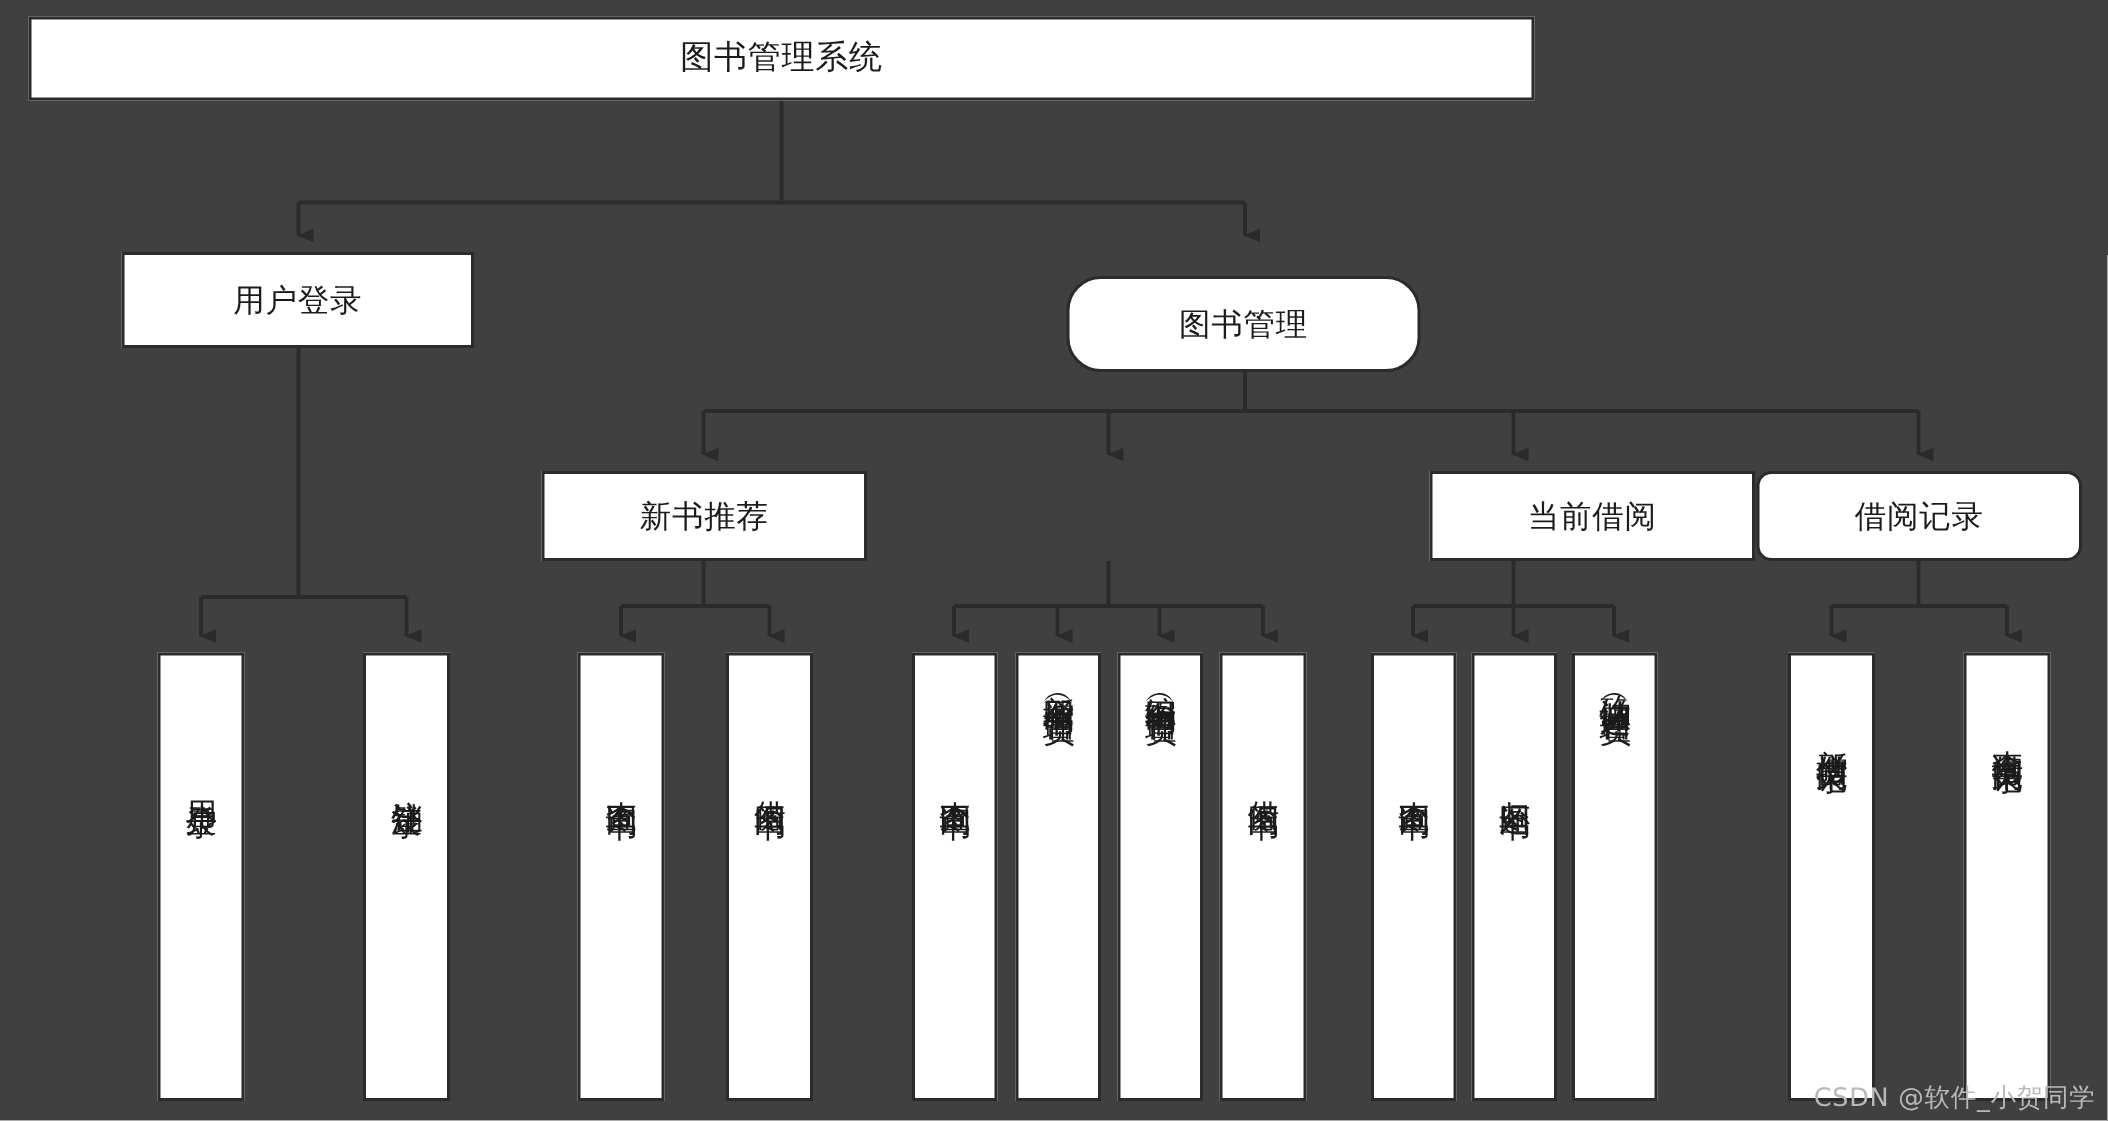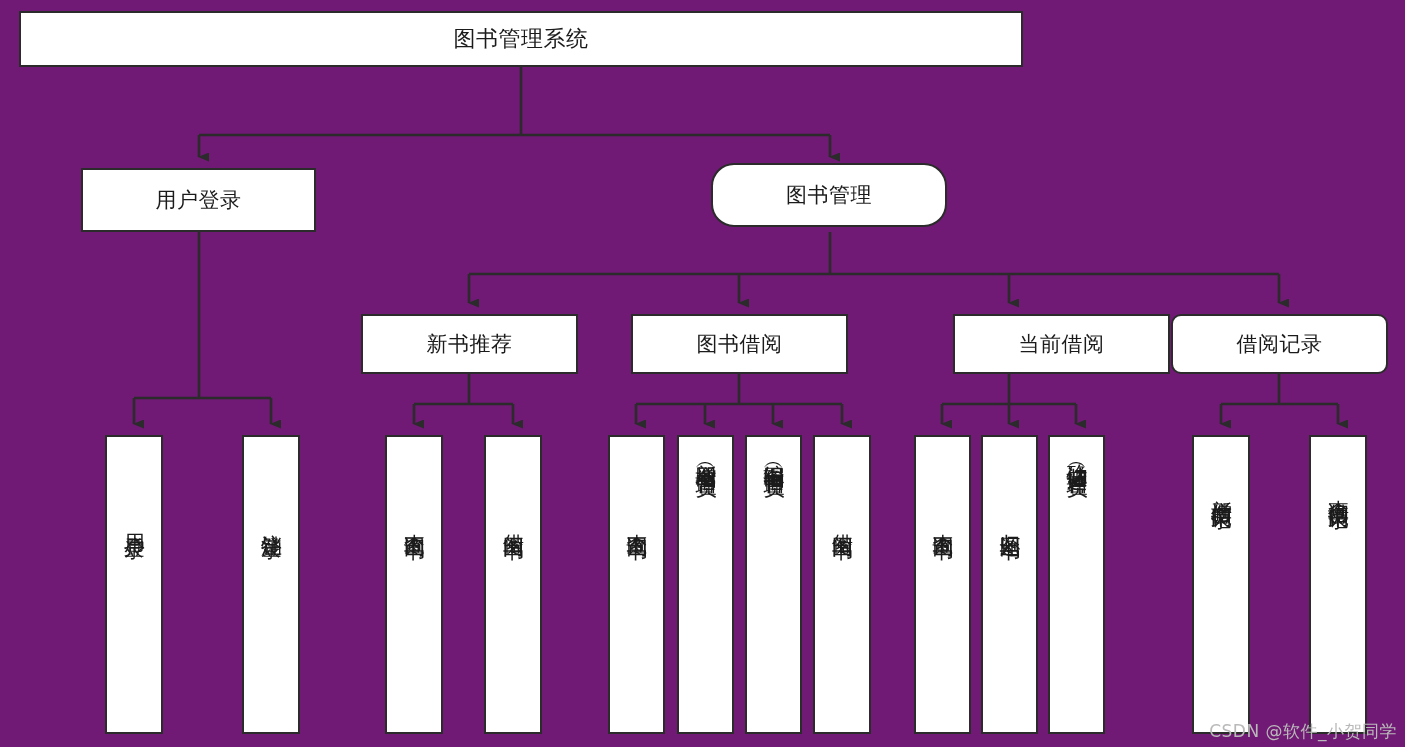--- a/index.html
+++ b/index.html
@@ -8,21 +8,21 @@
     padding: 0;
     background: #ffffff;
   }
   body {
     font-family: "DejaVu Sans", "Liberation Sans", sans-serif;
   }
   #canvas {
     position: relative;
     width: 1405px;
     height: 747px;
-    background: #701a75;
+    background: #404040;
     overflow: hidden;
   }
   svg.edges {
     position: absolute;
     left: 0;
     top: 0;
     width: 1405px;
     height: 747px;
     pointer-events: none;
   }
@@ -131,30 +131,27 @@
     </g>
   </svg>
 
   <div class="node h root" style="left:19px; top:11px; width:1004px; height:56px;">
     <span class="label">图书管理系统</span>
   </div>
 
   <div class="node h" style="left:81px; top:168px; width:235px; height:64px;">
     <span class="label">用户登录</span>
   </div>
-  <div class="node h" style="left:711px; top:163px; width:236px; height:64px;border-radius:23px;">
+  <div class="node h" style="left:711px; top:184px; width:236px; height:64px;border-radius:23px;">
     <span class="label">图书管理</span>
   </div>
 
   <div class="node h" style="left:361px; top:314px; width:217px; height:60px;">
     <span class="label">新书推荐</span>
   </div>
-  <div class="node h" style="left:631px; top:314px; width:217px; height:60px;">
-    <span class="label">图书借阅</span>
-  </div>
   <div class="node h" style="left:953px; top:314px; width:217px; height:60px;">
     <span class="label">当前借阅</span>
   </div>
   <div class="node h" style="left:1171px; top:314px; width:217px; height:60px;border-radius:10px;">
     <span class="label">借阅记录</span>
   </div>
 
   <div class="node v" style="left:105px; top:435px; width:58px; height:299px; padding-top:80px;">
     <span class="label">用户登录</span>
   </div>

